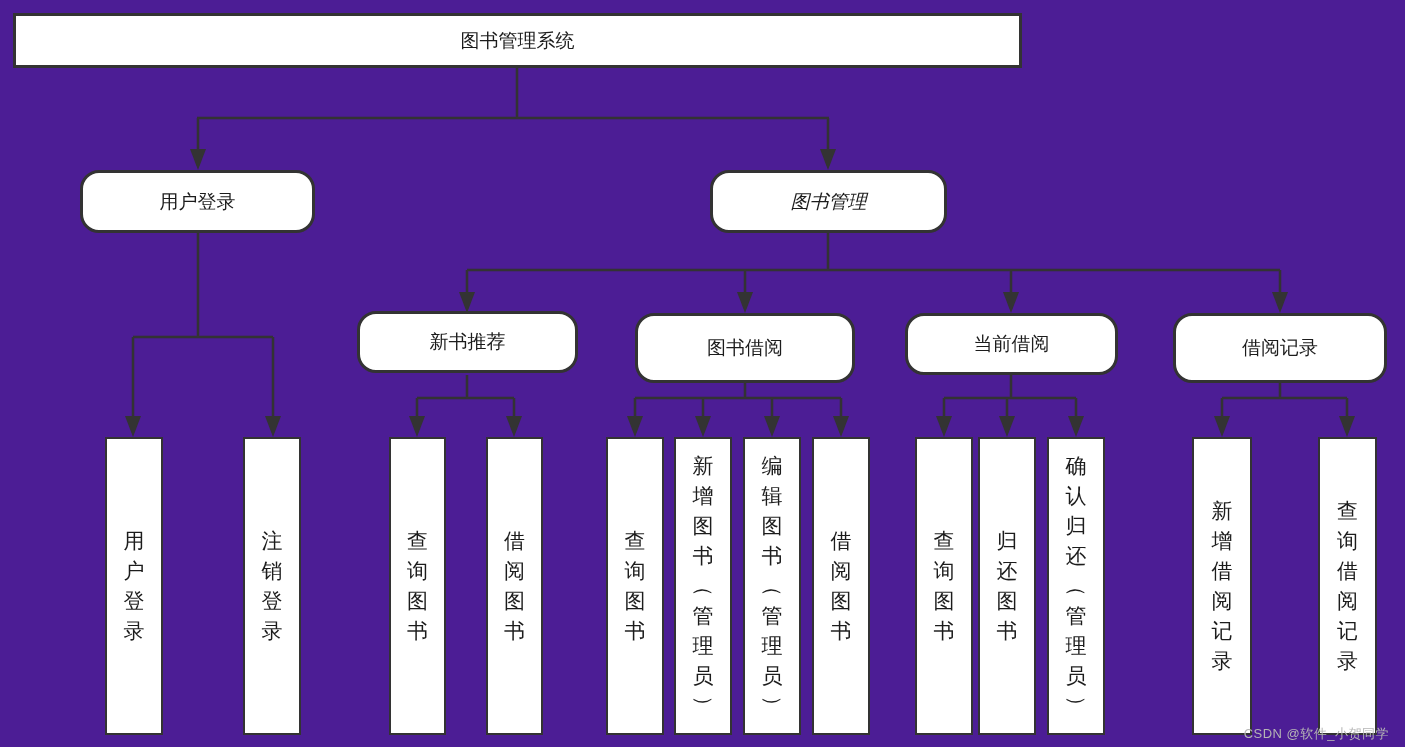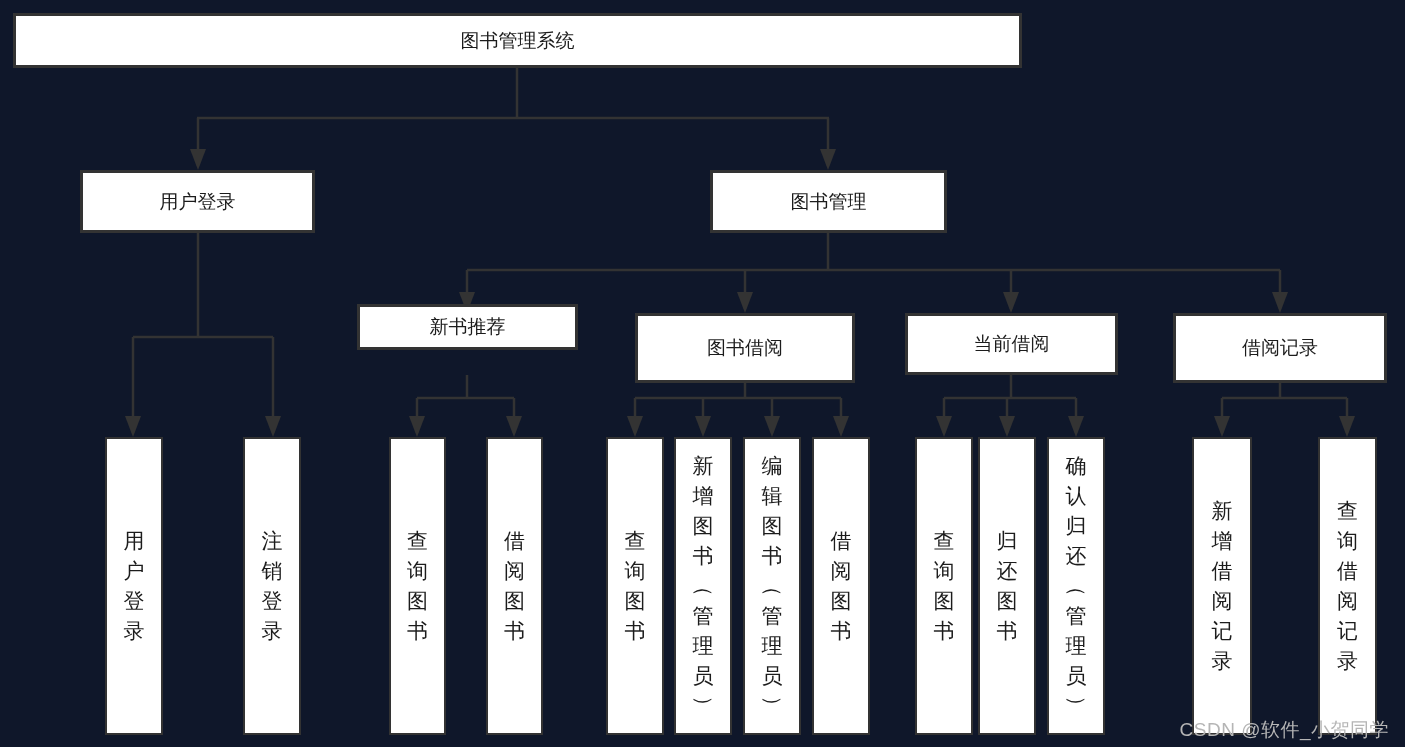--- a/index.html
+++ b/index.html
@@ -3,21 +3,21 @@
 <meta charset="utf-8">
 <style>
   * { margin: 0; padding: 0; box-sizing: border-box; }
   html, body { background: #ffffff; }
   body { font-family: "Liberation Sans", "DejaVu Sans", sans-serif; }
 
   .canvas {
     position: relative;
     width: 1405px;
     height: 747px;
-    background: #0f172a;
+    background: #4c1d95;
     overflow: hidden;
   }
 
   svg.connectors {
     position: absolute;
     left: 0; top: 0;
     width: 1405px; height: 747px;
     pointer-events: none;
   }
 
@@ -26,21 +26,21 @@
     border: 3px solid #333333;
     background: #ffffff;
     color: #1c1c1c;
     display: flex;
     align-items: center;
     justify-content: center;
     text-align: center;
   }
 
   .box.root   { font-size: 19px; border-width: 3px; }
-  .box.branch { font-size: 19px; border-width: 3px; }
+  .box.branch { font-size: 19px; border-width: 3px; border-radius: 19px; }
 
   .leaf {
     position: absolute;
     top: 437px;
     height: 298px;
     border: 2px solid #333333;
     background: #ffffff;
     color: #1c1c1c;
   }
 
@@ -57,21 +57,21 @@
     font-size: 21px;
     line-height: 30px;
     text-align: center;
   }
   .vtext span.rot { transform: rotate(90deg); }
 
   .watermark {
     position: absolute;
     right: 16px;
     bottom: 4px;
-    font-size: 19px;
+    font-size: 13px;
     color: #b5b5b5;
     letter-spacing: 0.5px;
   }
 </style>
 </head>
 <body>
 
 <div class="canvas">
 
   <svg class="connectors" viewBox="0 0 1405 747" xmlns="http://www.w3.org/2000/svg">
@@ -105,25 +105,25 @@
       </g>
   </svg>
 
   <div class="box root" style="left:13px; top:13px; width:1009px; height:55px;">
     <span>图书管理系统</span>
   </div>
 
   <div class="box branch" style="left:80px; top:170px; width:235px; height:63px;">
     <span>用户登录</span>
   </div>
-  <div class="box branch" style="left:710px; top:170px; width:237px; height:63px;">
+  <div class="box branch" style="left:710px; top:170px; width:237px; height:63px;font-style:italic;">
     <span>图书管理</span>
   </div>
 
-  <div class="box branch" style="left:357px; top:304px; width:221px; height:46px;">
+  <div class="box branch" style="left:357px; top:311px; width:221px; height:62px;">
     <span>新书推荐</span>
   </div>
   <div class="box branch" style="left:635px; top:313px; width:220px; height:70px;">
     <span>图书借阅</span>
   </div>
   <div class="box branch" style="left:905px; top:313px; width:213px; height:62px;justify-content:center;">
     <span>当前借阅</span>
   </div>
   <div class="box branch" style="left:1173px; top:313px; width:214px; height:70px;">
     <span>借阅记录</span>

